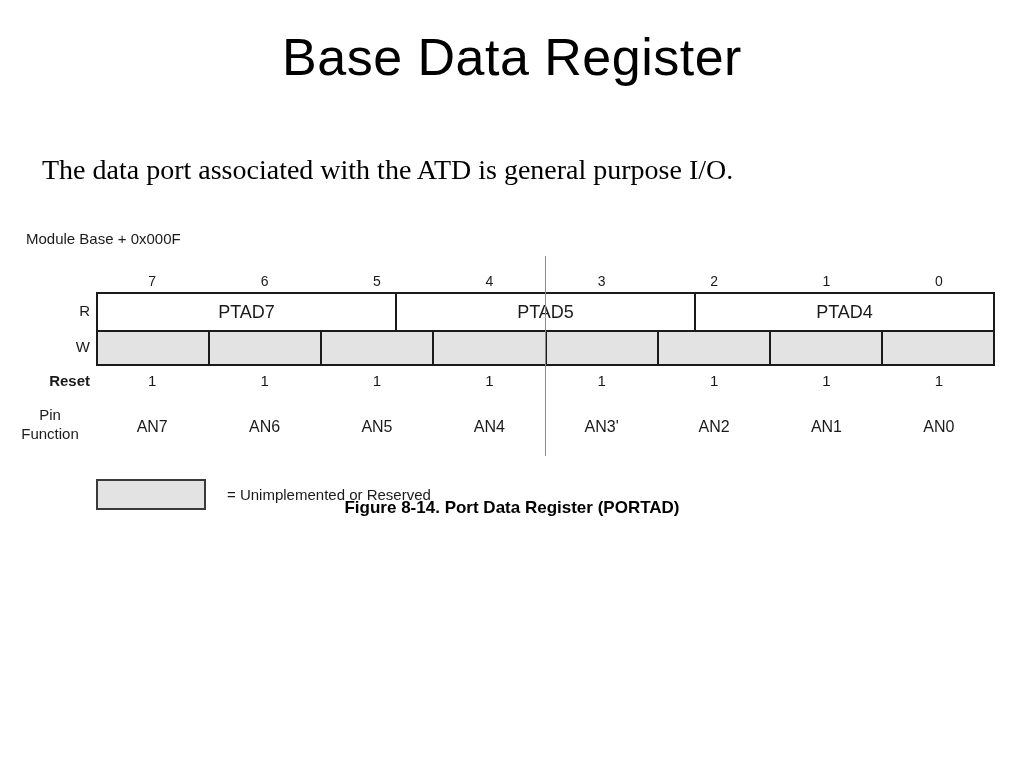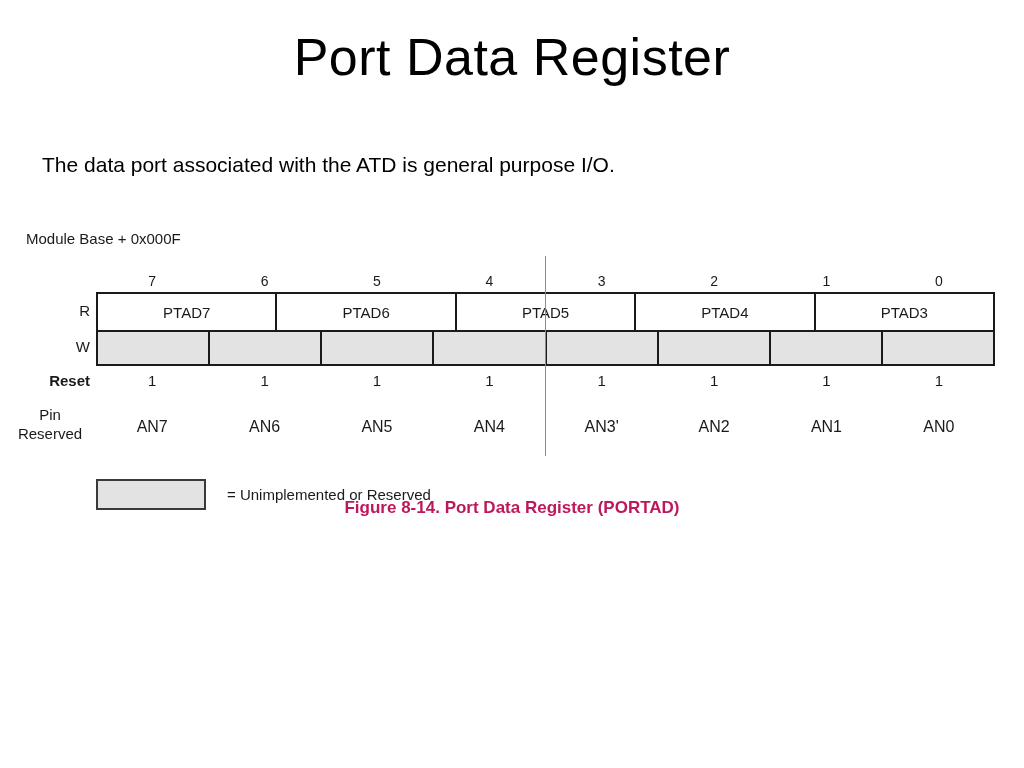--- a/index.html
+++ b/index.html
@@ -31,22 +31,22 @@
     line-height: 1.15;
     white-space: nowrap;
   }
 
   
   .slide-body {
     position: absolute;
     left: 42px;
     top: 152px;
     width: 940px;
-    font-family: Liberation Sans, sans-serif;
-    font-size: 21px;
+    font-family: Liberation Serif, serif;
+    font-size: 28px;
     font-weight: 400;
     line-height: 1.25;
     white-space: nowrap;
   }
 
   
   .figure {
     position: absolute;
     left: 0;
     top: 0;
@@ -113,21 +113,21 @@
   .reg-row.row-r { height: 36px; }
   .reg-row.row-w { height: 34px; border-top: 2px solid #1a1a1a; }
 
   .reg-cell {
     flex: 1 1 0;
     box-sizing: border-box;
     border-right: 2px solid #1a1a1a;
     display: flex;
     align-items: center;
     justify-content: center;
-    font-size: 15px;
+    font-size: 18px;
     color: #1a1a1a;
     background: #ffffff;
   }
   .reg-cell:last-child { border-right: none; }
   .row-w .reg-cell { background: #e3e3e3; }
 
   
   .reset-values {
     position: absolute;
     left: 96px;
@@ -196,28 +196,28 @@
 
   
   .fig-caption {
     position: absolute;
     left: 0;
     top: 498px;
     width: 1024px;
     text-align: center;
     font-size: 17px;
     font-weight: bold;
-    color: #be185d;
+    color: #000000;
     white-space: nowrap;
   }
 </style>
 </head>
 <body>
 
-<div class="slide-title">Port Data Register</div>
+<div class="slide-title">Base Data Register</div>
 
 <div class="slide-body">The data port associated with the ATD is general purpose I/O.</div>
 
 <div class="figure">
 
   <div class="module-base">Module Base + 0x000F</div>
 
   <div class="bit-numbers">
     <div class="bit-num">7</div>
     <div class="bit-num">6</div>
@@ -227,30 +227,28 @@
     <div class="bit-num">2</div>
     <div class="bit-num">1</div>
     <div class="bit-num">0</div>
   </div>
 
   <div class="side-label lbl-r">R</div>
   <div class="side-label lbl-w">W</div>
   <div class="side-label lbl-reset">Reset</div>
   <div class="side-label lbl-pinfn">
     <div>Pin</div>
-    <div>Reserved</div>
+    <div>Function</div>
   </div>
 
   <div class="reg-table">
     <div class="reg-row row-r">
       <div class="reg-cell">PTAD7</div>
-      <div class="reg-cell">PTAD6</div>
       <div class="reg-cell">PTAD5</div>
       <div class="reg-cell">PTAD4</div>
-      <div class="reg-cell">PTAD3</div>
     </div>
     <div class="reg-row row-w">
       <div class="reg-cell"></div>
       <div class="reg-cell"></div>
       <div class="reg-cell"></div>
       <div class="reg-cell"></div>
       <div class="reg-cell"></div>
       <div class="reg-cell"></div>
       <div class="reg-cell"></div>
       <div class="reg-cell"></div>

